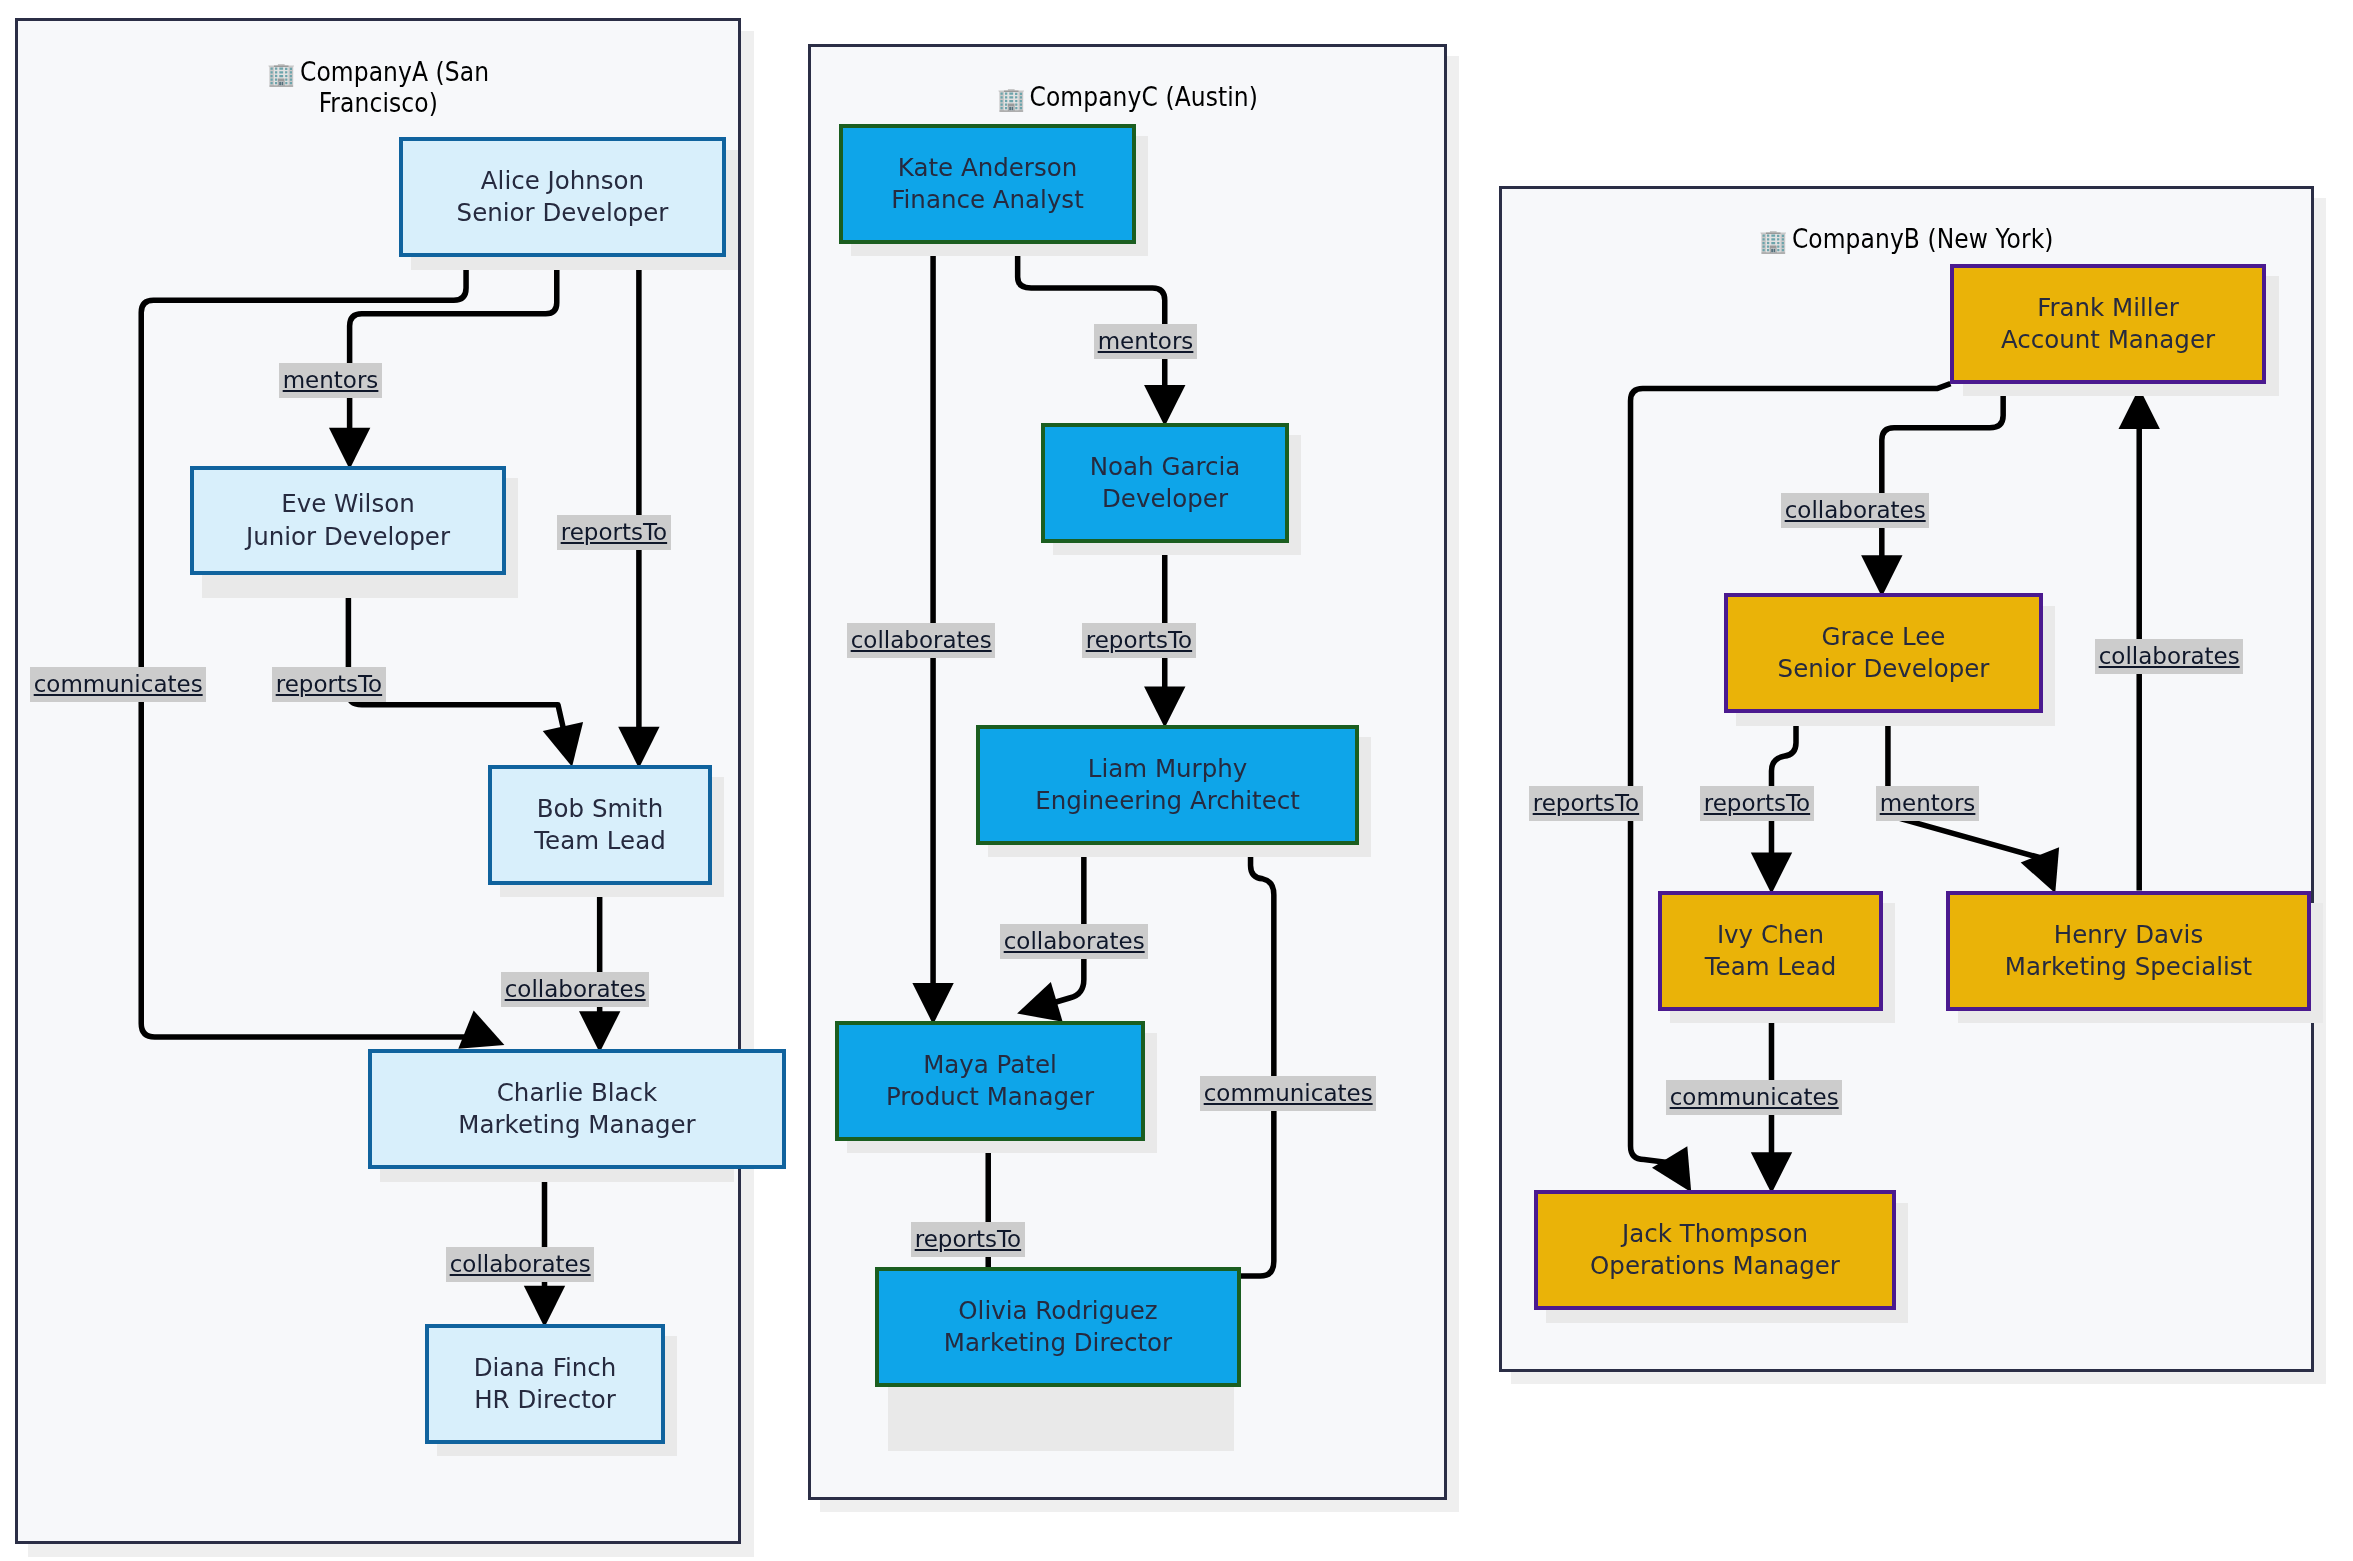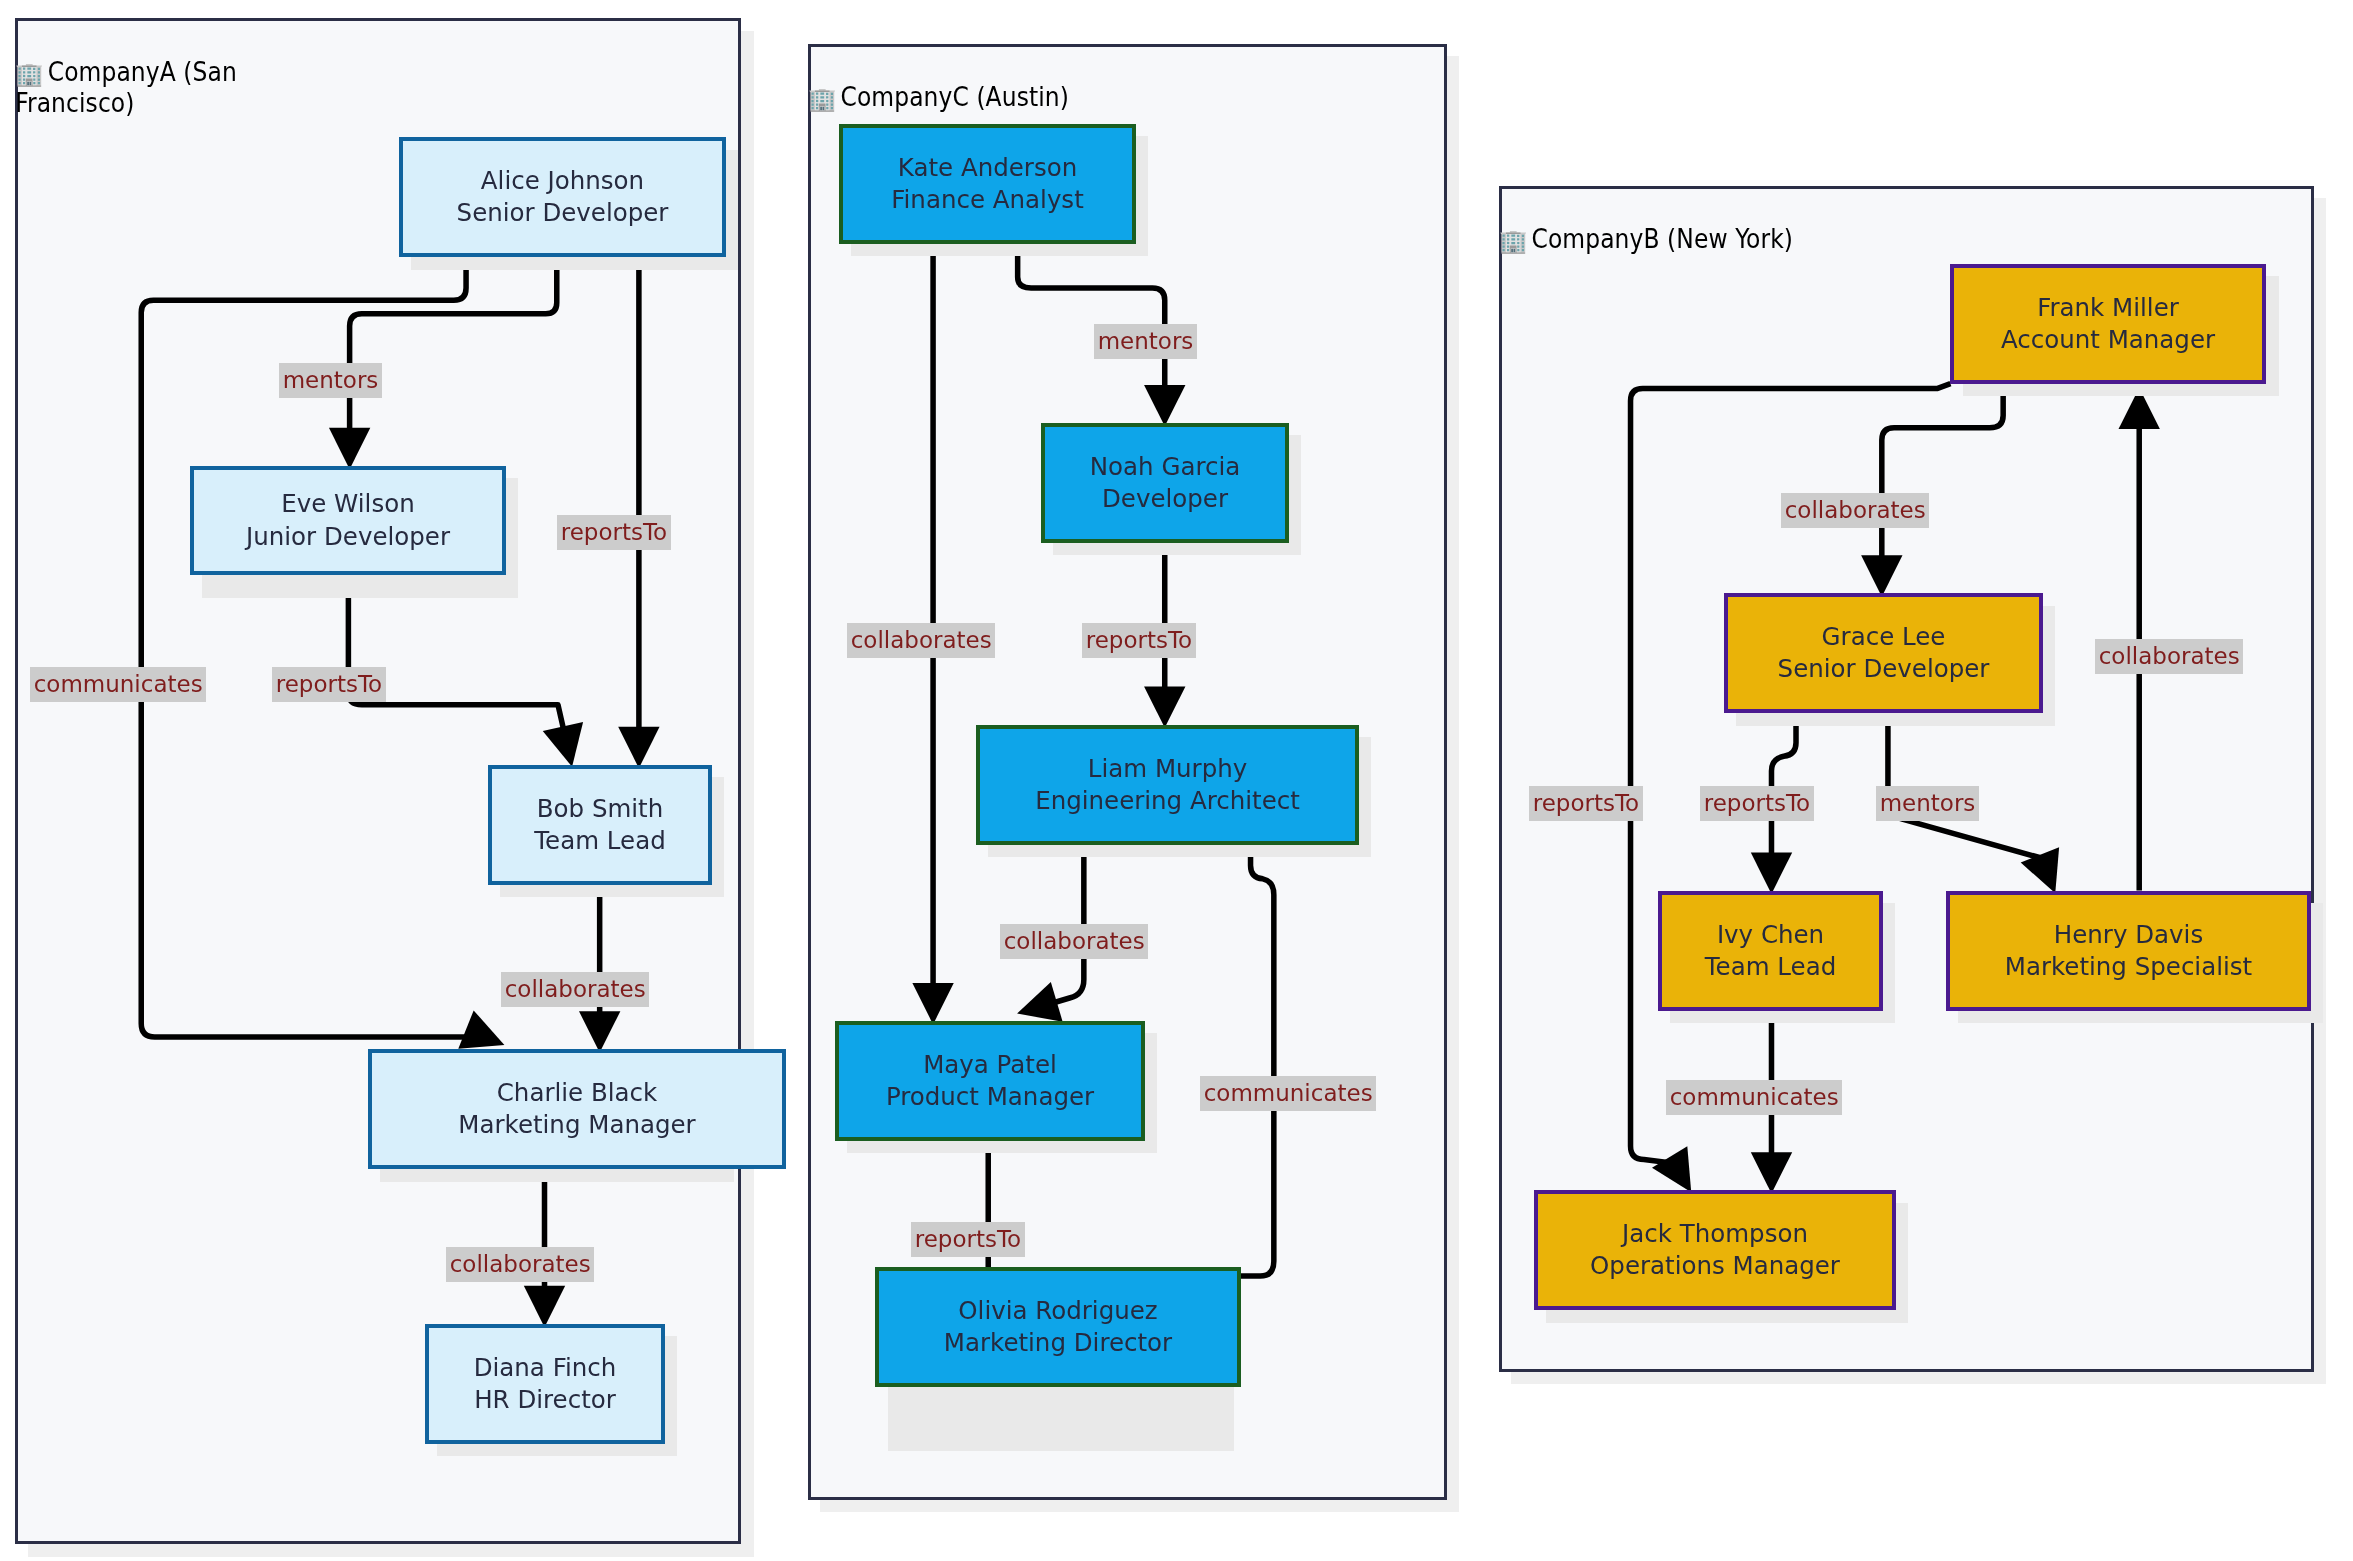--- a/index.html
+++ b/index.html
@@ -3,37 +3,37 @@
 <meta charset="utf-8">
 <style>
   html,body{margin:0;padding:0;background:#ffffff;}
   body{width:2354px;height:1561px;position:relative;
        font-family:"DejaVu Sans","Liberation Sans",sans-serif;}
   #stage{position:absolute;left:0;top:0;width:2354px;height:1561px;overflow:hidden;}
   svg#wires{position:absolute;left:0;top:0;width:2354px;height:1561px;pointer-events:none;}
 
   .cluster{position:absolute;background:#f7f8fa;border:3.1px solid #2b2e46;box-sizing:border-box;}
   .cluster-shadow{position:absolute;background:#efefef;z-index:0;}
-  .cluster-title{position:absolute;text-align:left;color:#000;
+  .cluster-title{position:absolute;text-align:center;color:#000;
       font-family:"DejaVu Sans Condensed","DejaVu Sans","Liberation Sans",sans-serif;
       font-size:26px;line-height:1.18;white-space:pre-line;letter-spacing:0.1px;}
   .cluster-title .bicon{font-size:23px;vertical-align:-1.2px;margin-right:3.7px;}
 
   .node{position:absolute;box-sizing:border-box;display:flex;flex-direction:column;
         align-items:center;justify-content:center;text-align:center;
         font-size:24.5px;line-height:1.32;color:#262a3f;z-index:3;}
   .node .ln{display:block;white-space:nowrap;}
   .node-shadow{position:absolute;background:#e9e9e9;z-index:2;}
   .n-blue{background:#d8effb;border:4.3px solid #10639e;}
   .n-green{background:#0ea5e9;border:4.3px solid #1b5e20;}
   .n-purple{background:#eab308;border:4.3px solid #4b1a8f;}
 
-  .elabel{position:absolute;background:#cccccc;color:#7f1d1d;font-size:23px;
+  .elabel{position:absolute;background:#cccccc;color:#0f172a;font-size:23px;
           line-height:1.0;padding:5.5px 3.7px 6.7px 3.7px;white-space:nowrap;z-index:4;
-          box-sizing:border-box;}
+          box-sizing:border-box;text-decoration:underline;}
 </style>
 </head>
 <body>
 
 <div id="stage">
 
   <div class="cluster-shadow" style="left:27.6px;top:31px;width:726px;height:1526px;"></div>
   <div class="cluster-shadow" style="left:820px;top:56px;width:639px;height:1456px;"></div>
   <div class="cluster-shadow" style="left:1511px;top:198px;width:815px;height:1186px;"></div>
 

